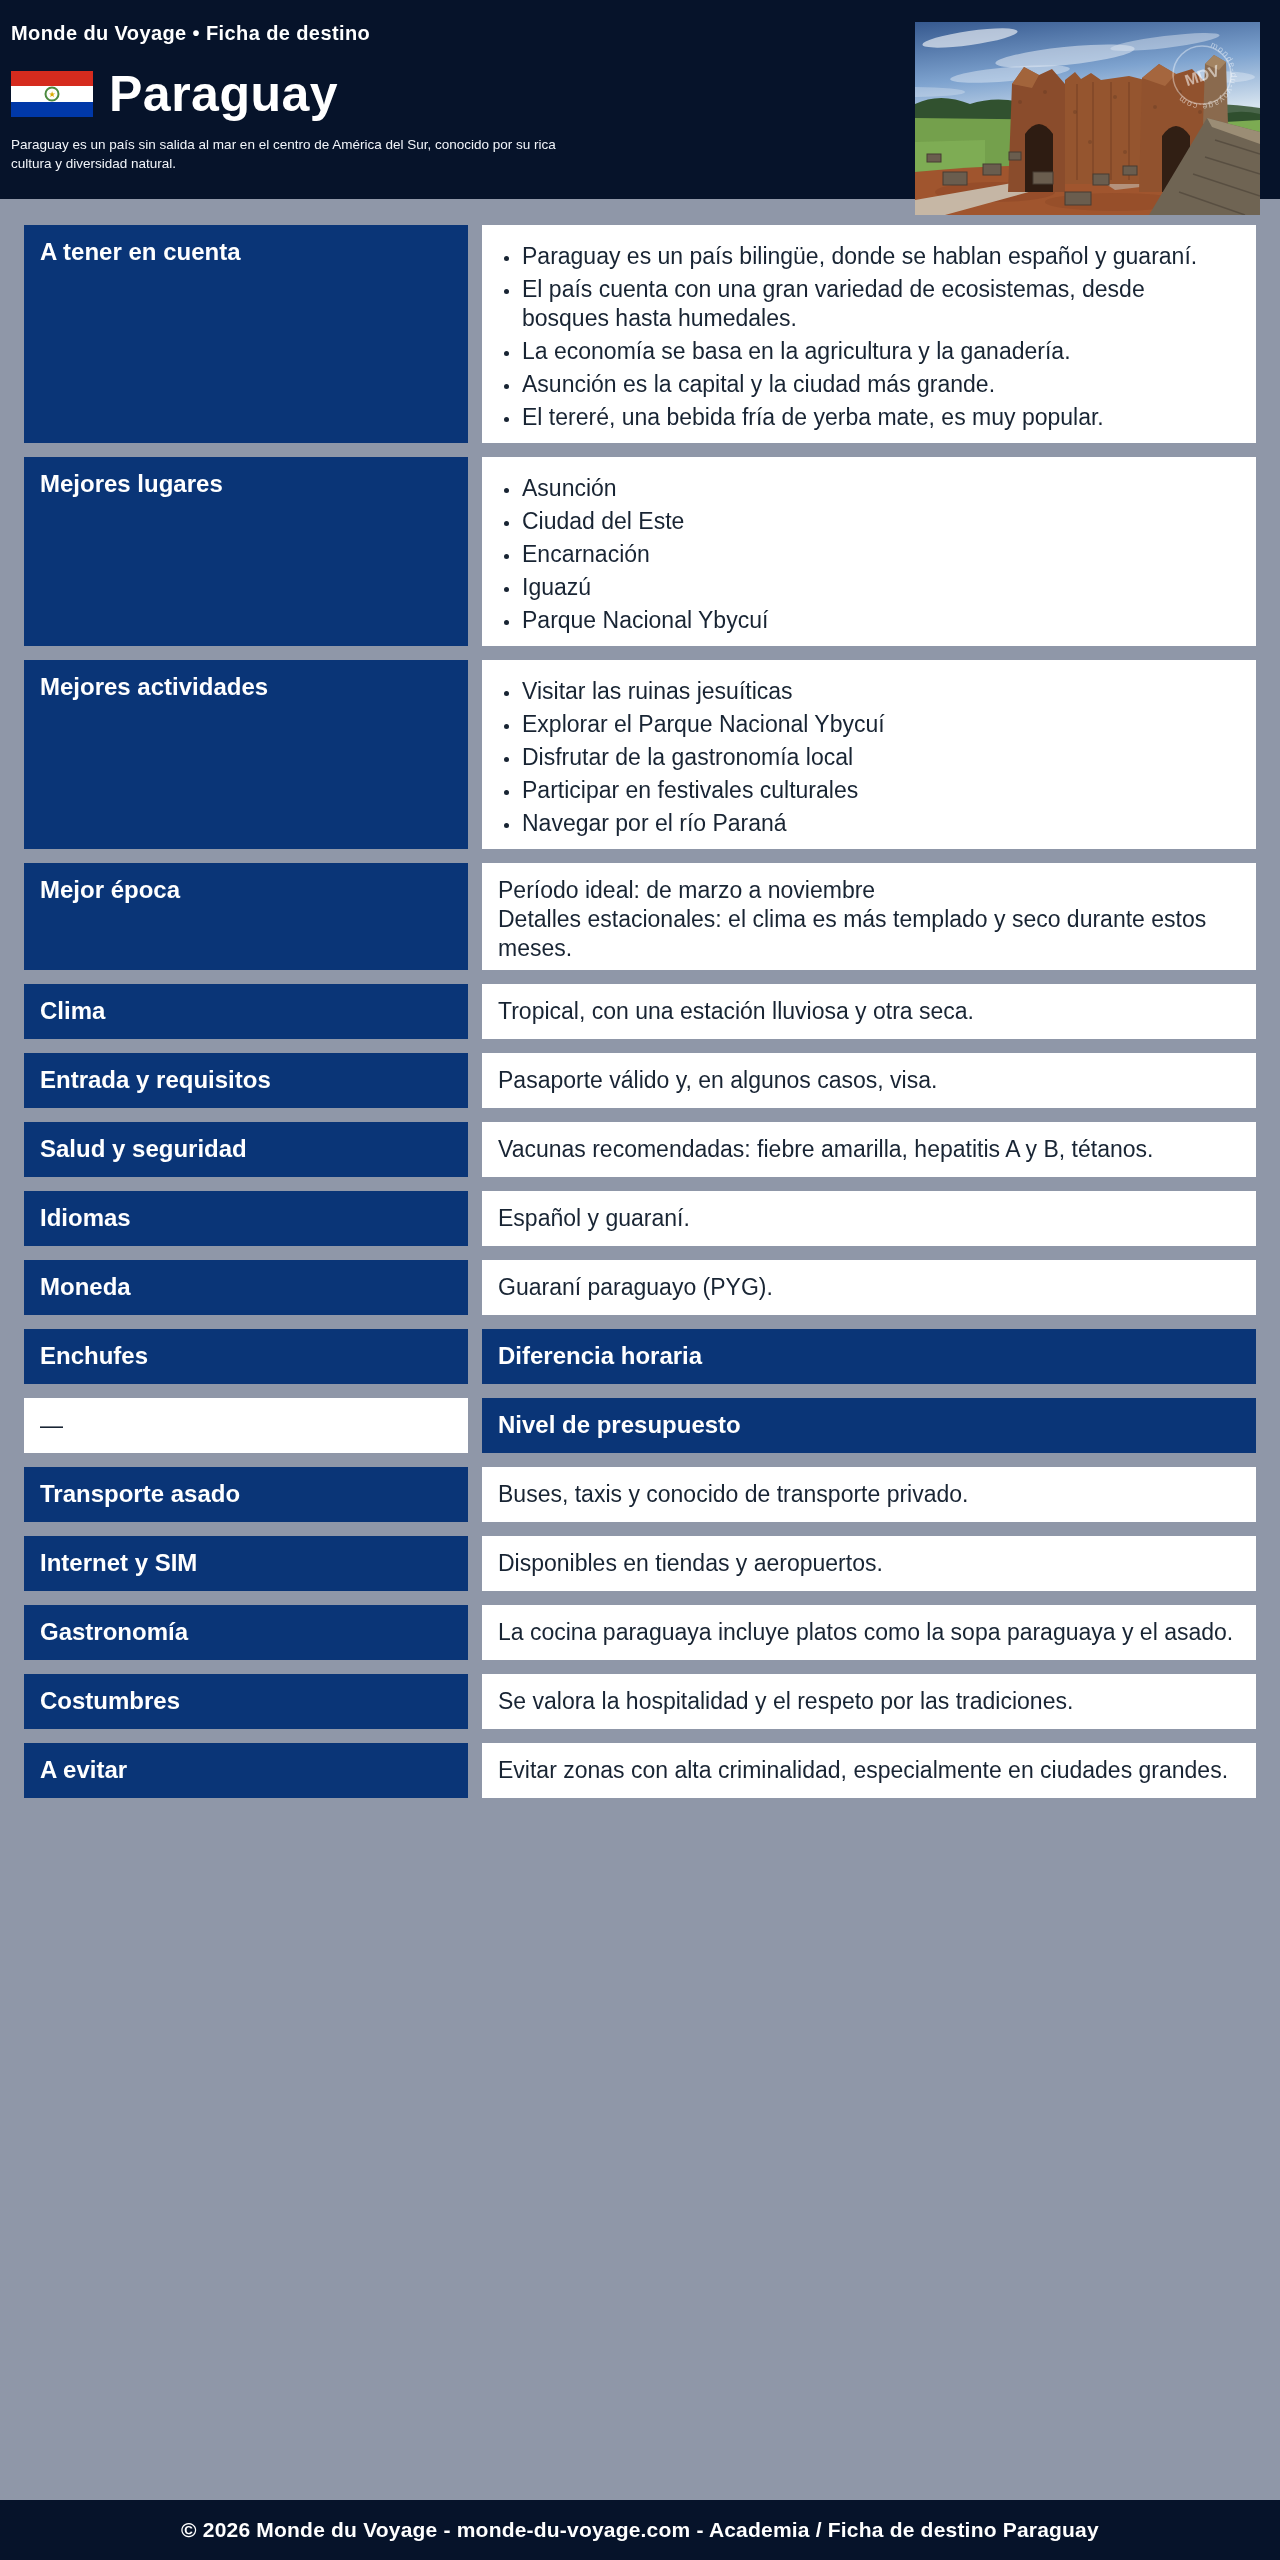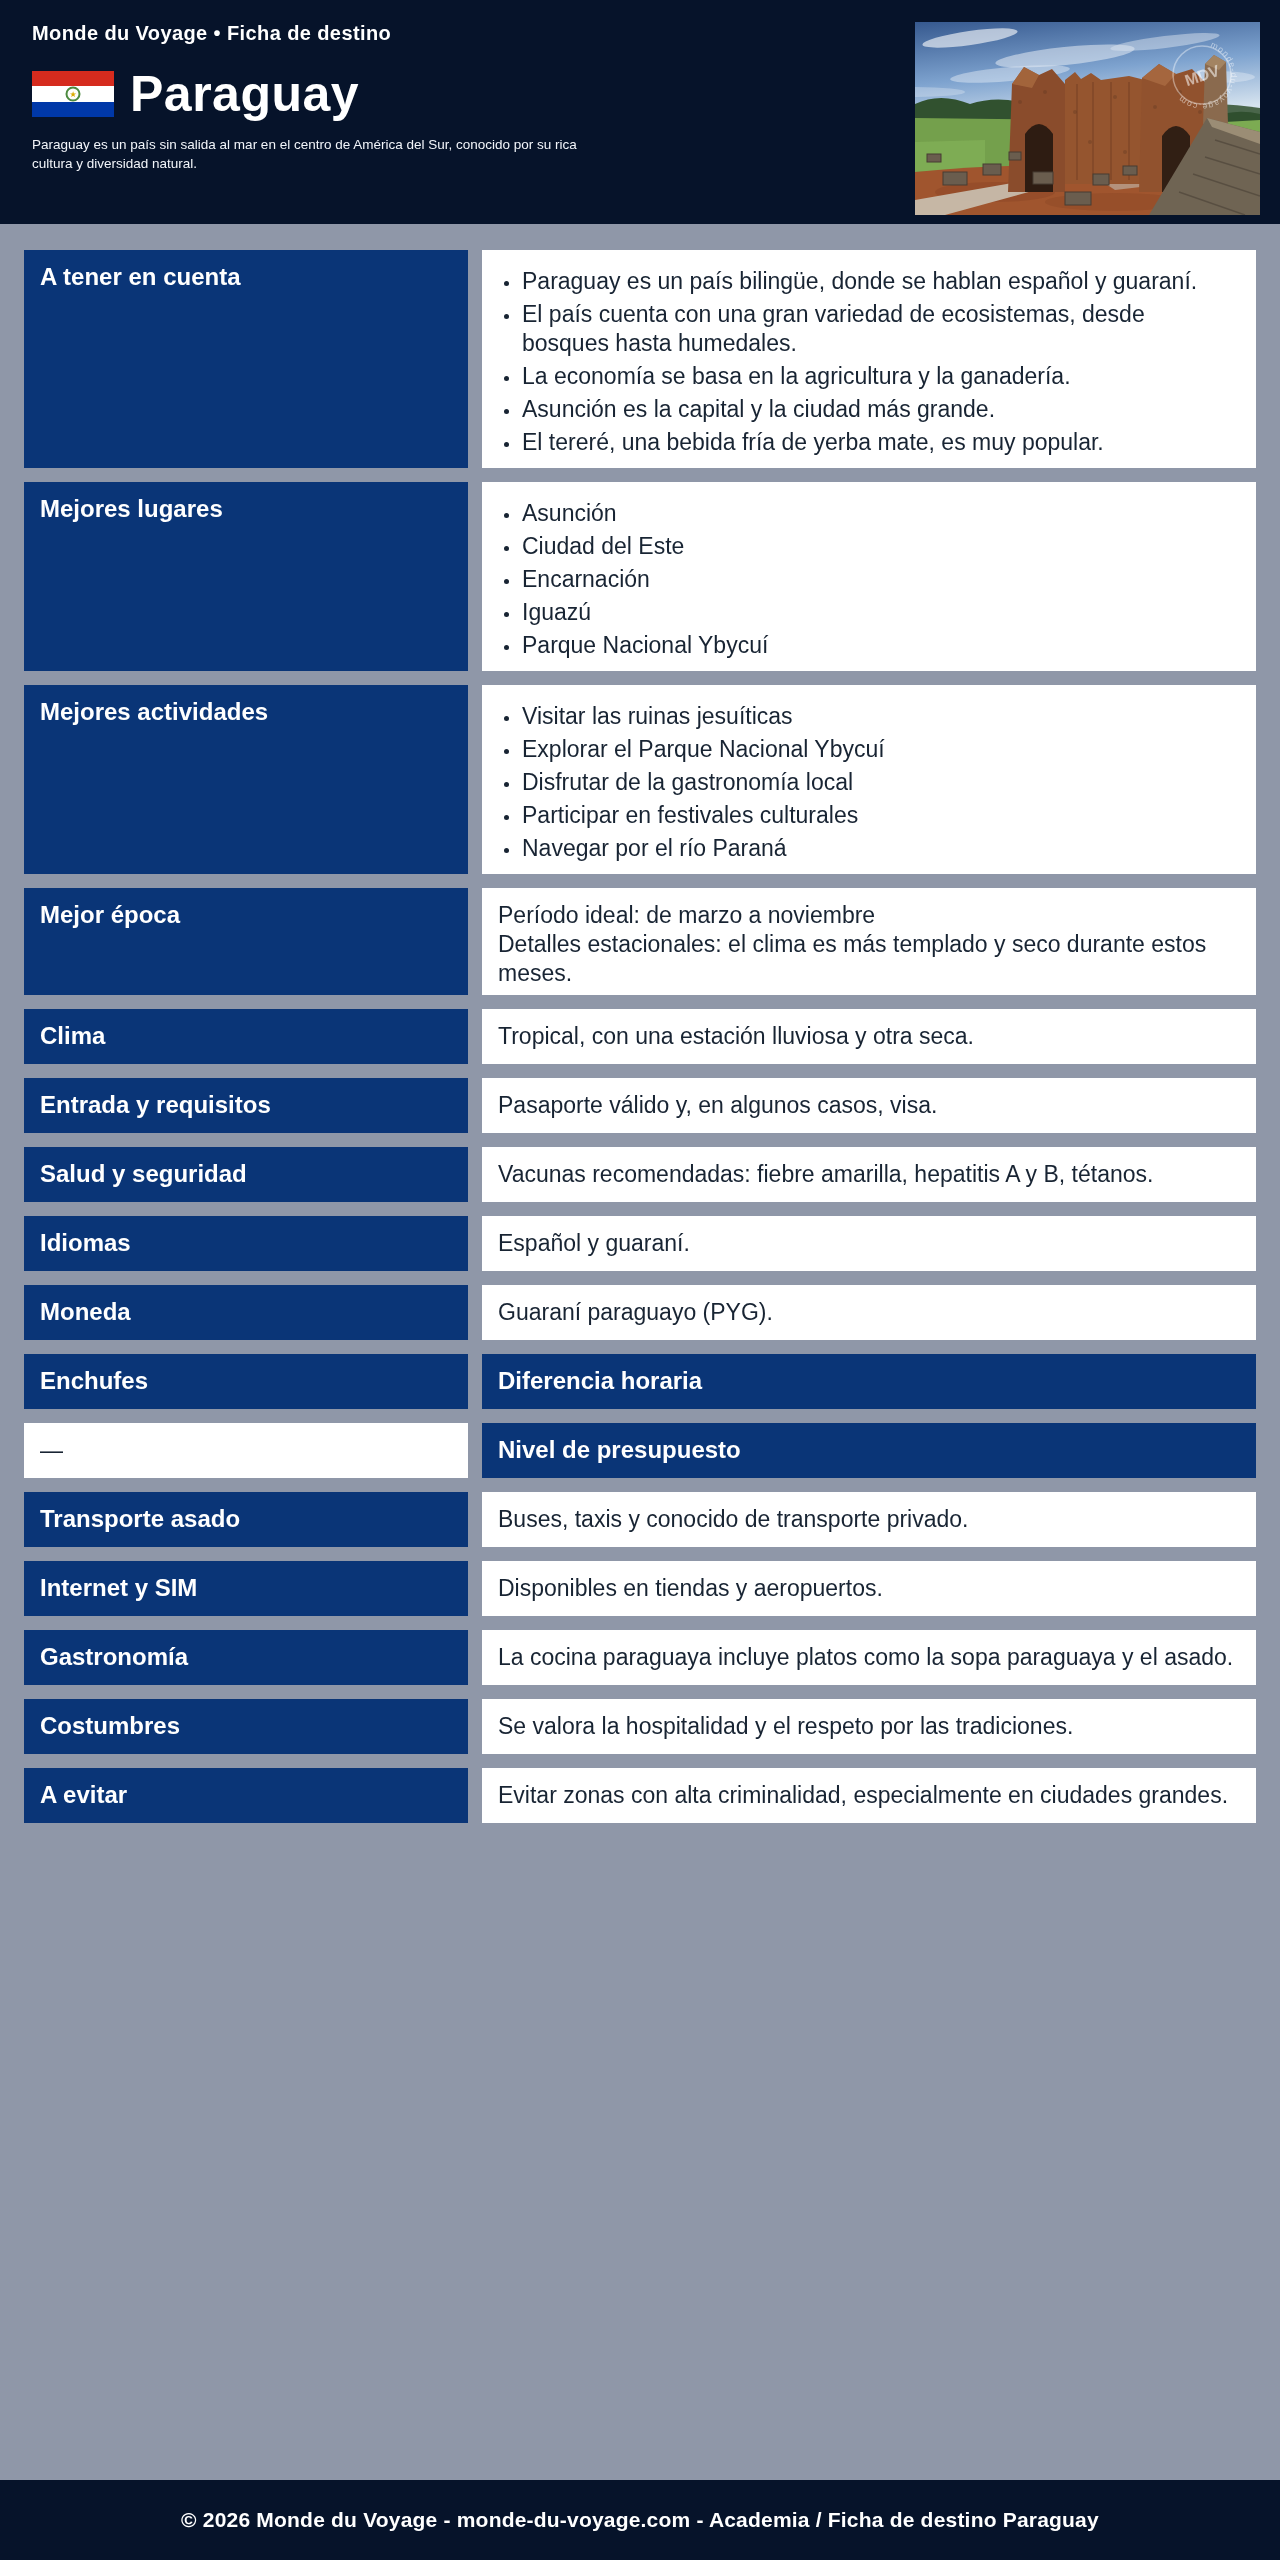--- a/index.html
+++ b/index.html
@@ -16,24 +16,24 @@
     position:relative;
     width:1280px;height:2560px;
     margin:0 auto;
     background:var(--page-bg);
     font-family:"Liberation Sans",sans-serif;
     overflow:hidden;
   }
   
   .header{
     position:relative;
-    height:224px;
+    height:199px;
     background:var(--header-bg);
     color:var(--text-light);
-    padding:22px 24px 0 32px;
+    padding:22px 24px 0 11px;
   }
   .kicker{
     font-size:20px;font-weight:bold;letter-spacing:.4px;
   }
   .title-row{
     display:flex;align-items:center;gap:16px;margin-top:20px;
   }
   .flag{
     width:82px;height:46px;
     display:flex;flex-direction:column;
@@ -98,21 +98,21 @@
   }
   .cell.content li{
     margin:4px 0;
     padding-left:1px;
   }
   .cell.content li::marker{font-size:0.72em;}
   .cell.content .line{display:block;}
   
   .footer{
     position:absolute;left:0;right:0;bottom:0;
-    height:80px;
+    height:60px;
     background:var(--header-bg);
     color:var(--text-light);
     display:flex;align-items:center;justify-content:center;
     font-size:21px;font-weight:bold;letter-spacing:.2px;
   }
 </style>
 </head>
 <body>
 
 <div class="page">

